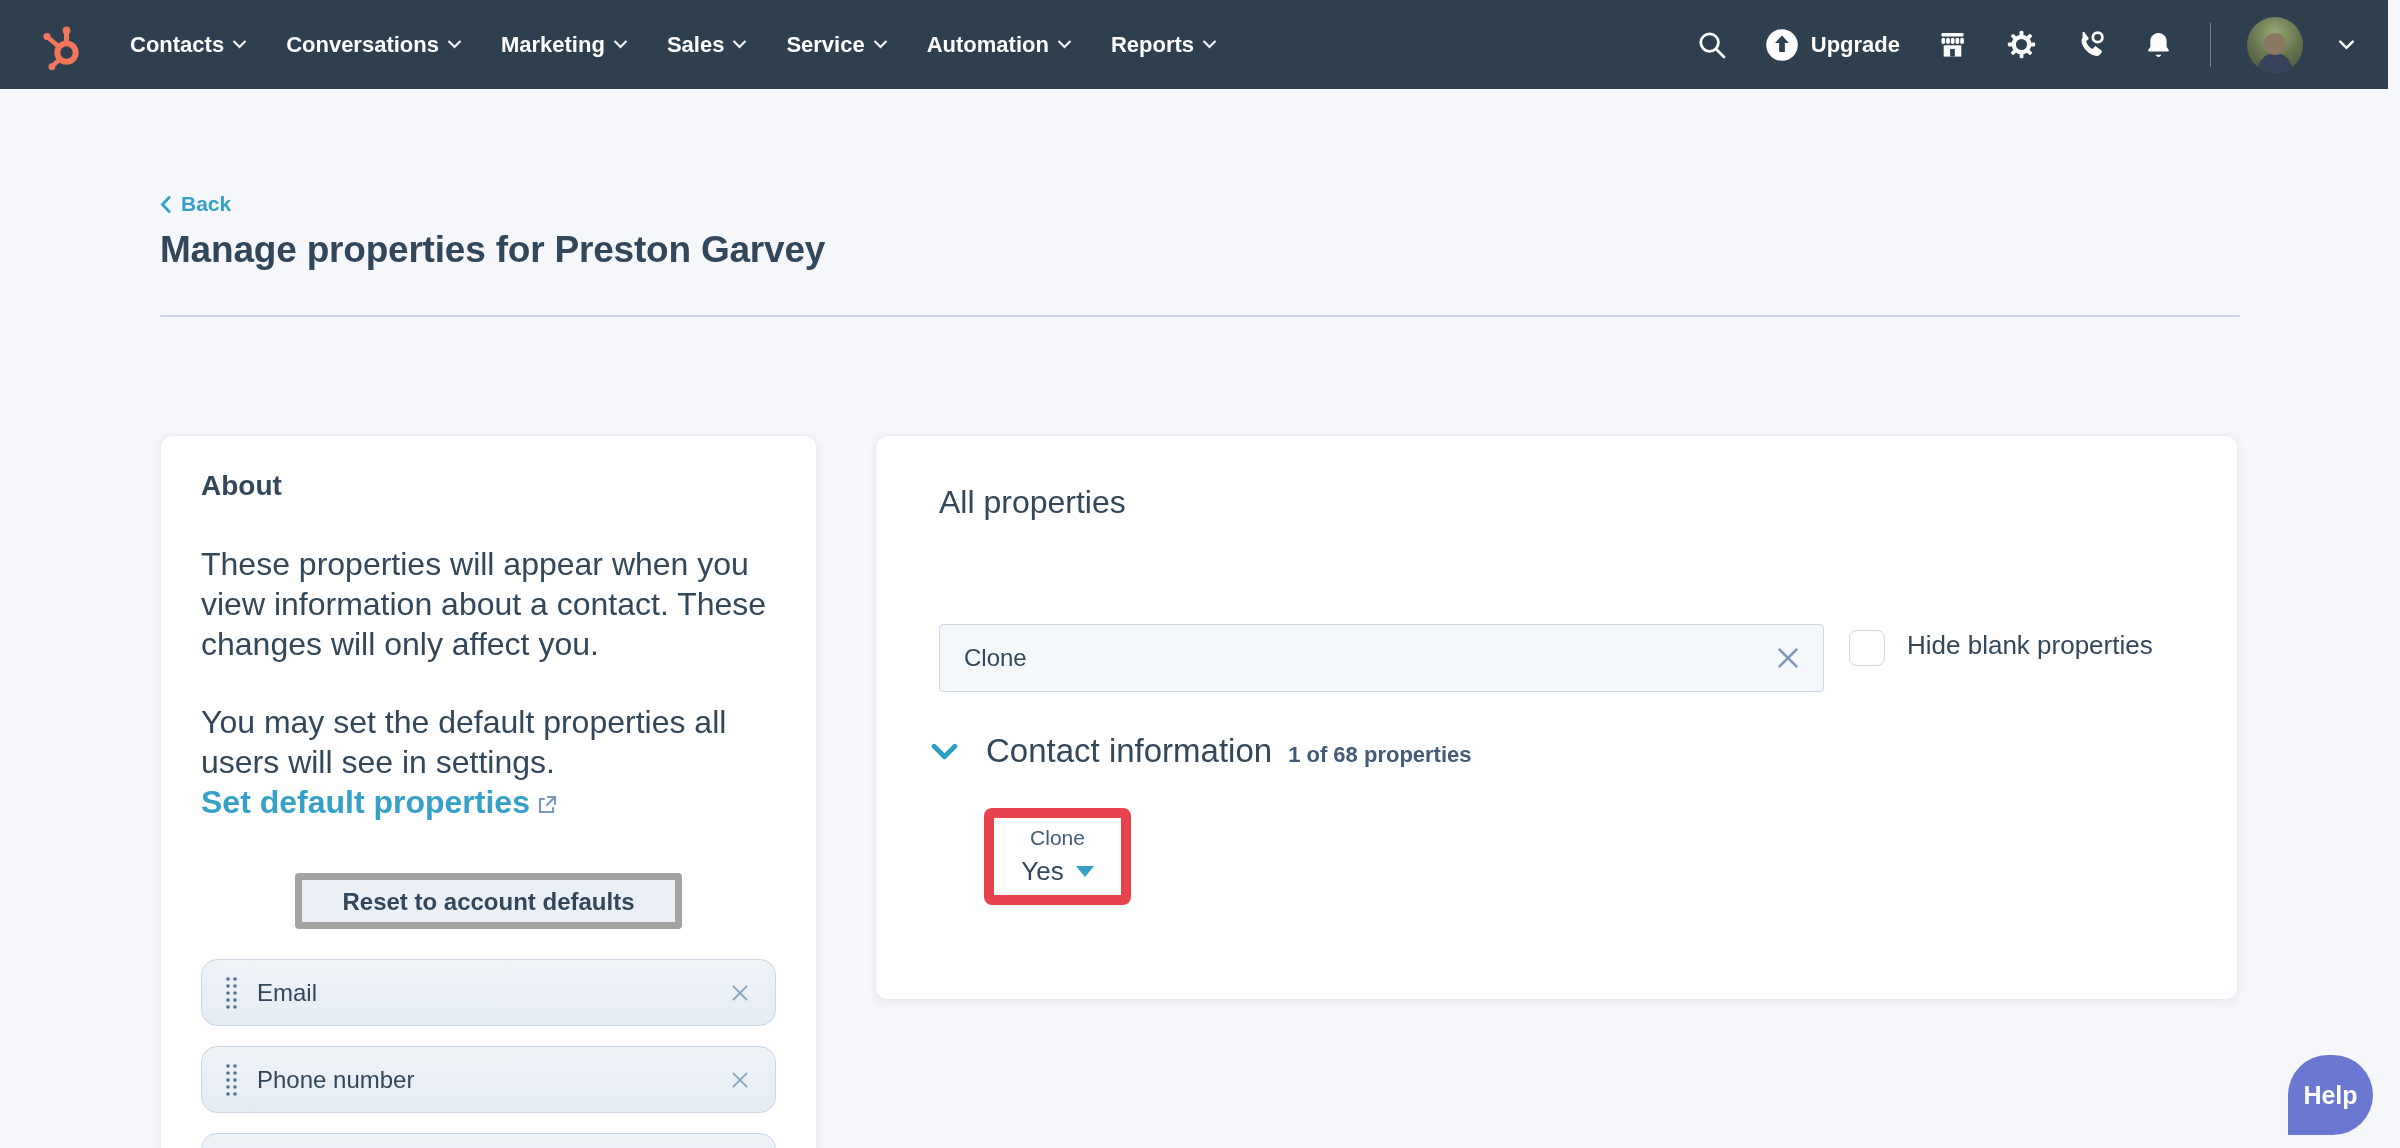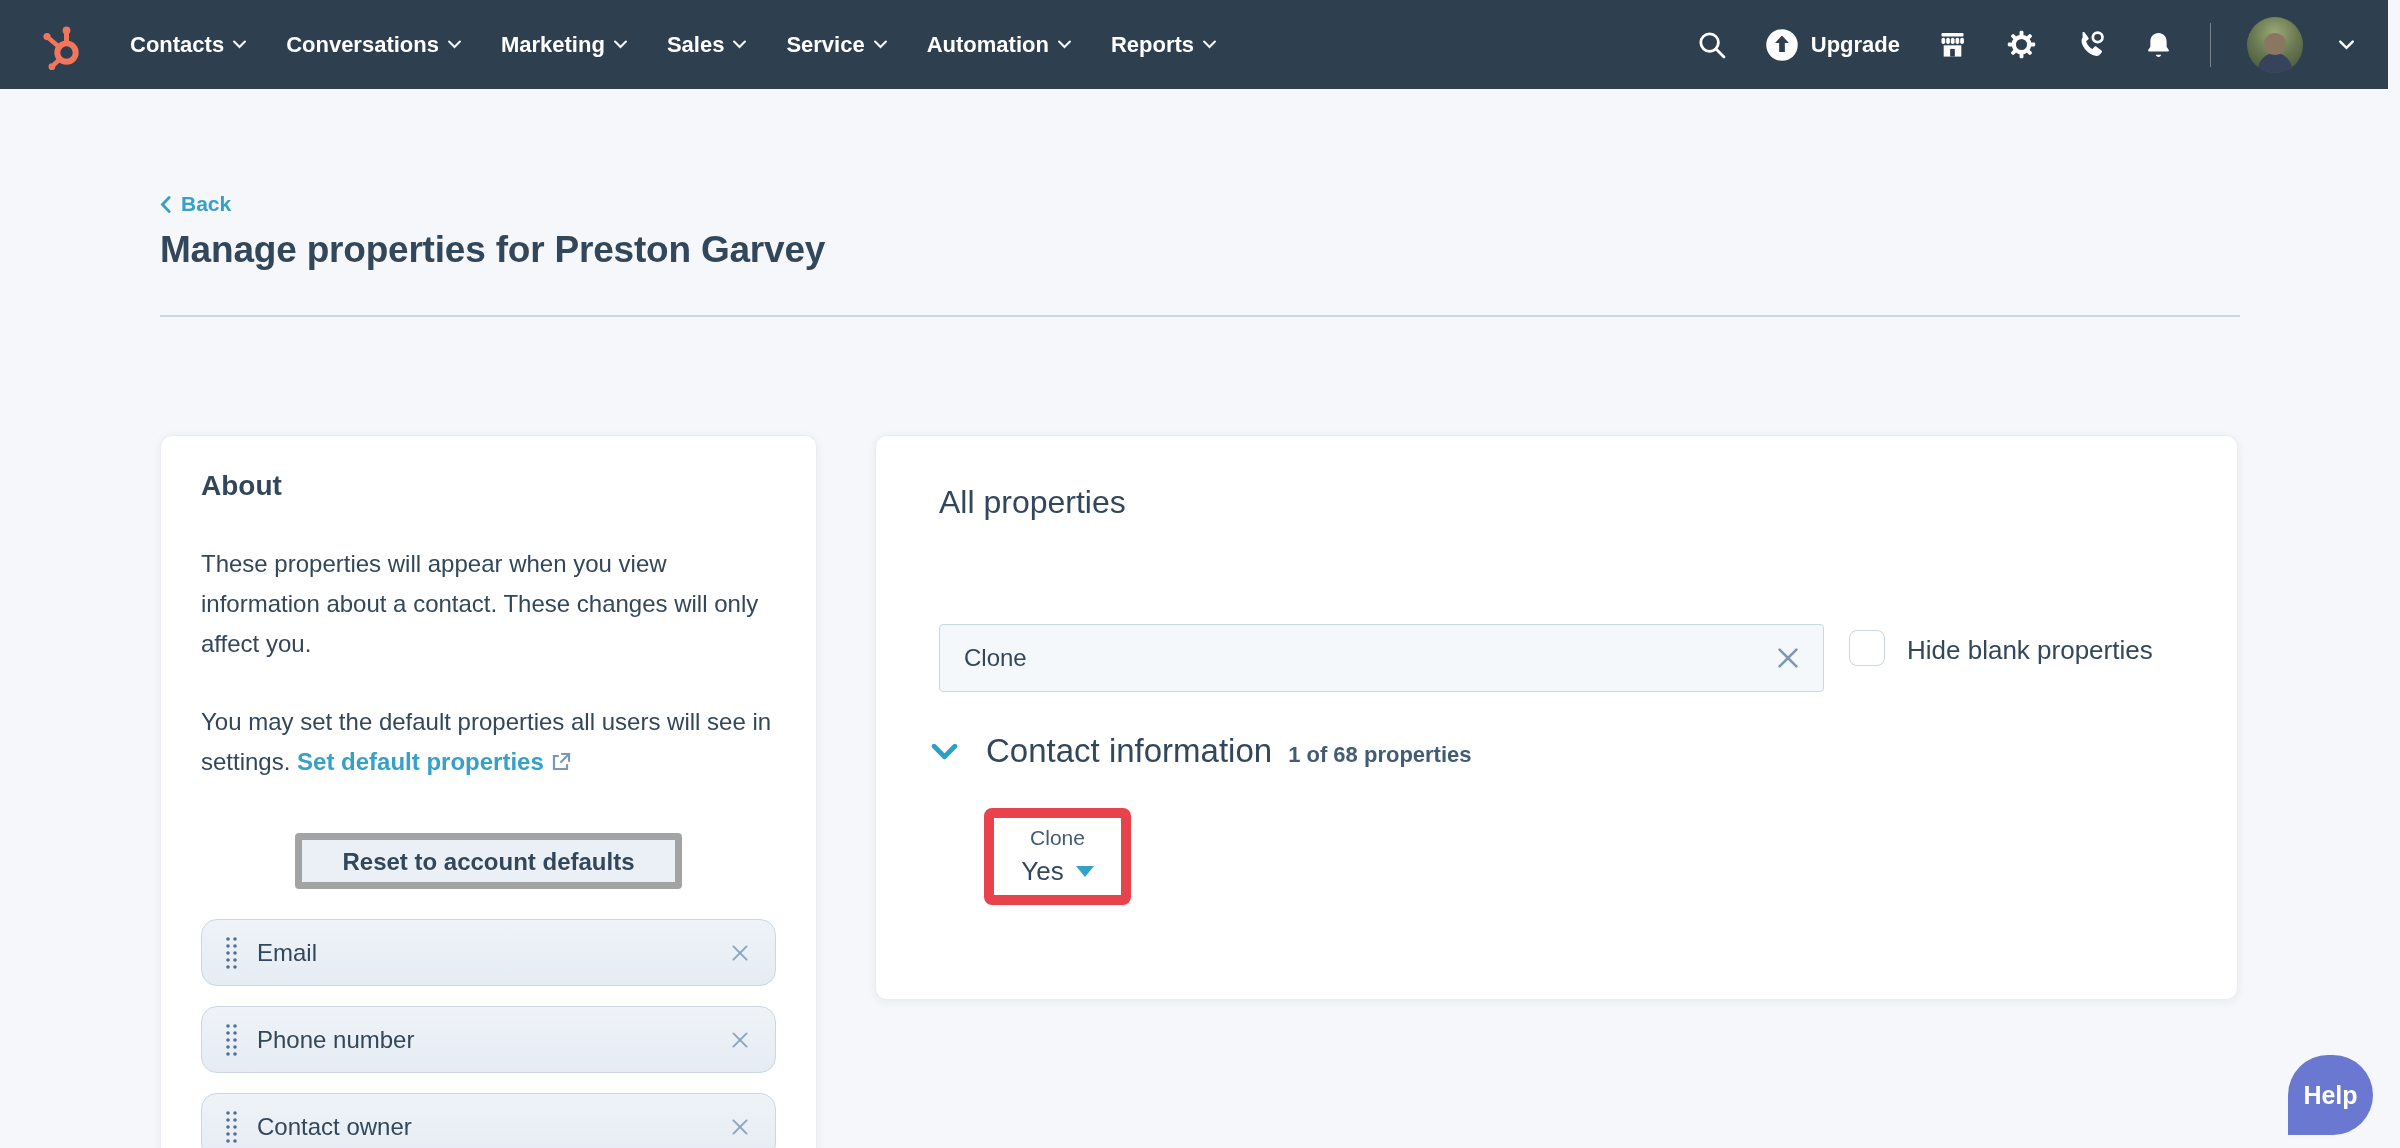--- a/index.html
+++ b/index.html
@@ -48,21 +48,21 @@
   .cards { position:absolute; top:346px; left:160px; display:flex; }
   .card {
     background:#fff; border:1px solid #e9edf3; border-radius:12px;
     box-shadow:0 2px 8px rgba(45,62,80,.07);
   }
   .about-card { width:657px; height:1240px; padding:34px 40px; }
   .props-card { width:1363px; height:565px; margin-left:58px; position:relative; }
 
   
   .about-title { font-size:28px; font-weight:700; color:#33475b; }
-  .about-p { margin-top:42px; font-size:24px; line-height:40px; color:#33475b; width:585px; }
+  .about-p { margin-top:42px; font-size:32px; line-height:40px; color:#33475b; width:585px; }
   .about-p + .about-p { margin-top:38px; }
   .inline-link { color:#35a0c8; font-weight:700; cursor:pointer; white-space:nowrap; }
   .ext-icon { display:inline-block; vertical-align:-3px; margin-left:6px; color:#7c98b6; }
   .reset-btn {
     display:block; margin:48px auto 0 auto; padding:8px 40px; height:56px;
     background:#eaf0f6; border:7px solid #a3a3a3; border-radius:4px;
     font-family:"Liberation Sans", sans-serif;
     font-size:24px; font-weight:600; color:#33475b; cursor:pointer;
   }
   .prop-list { margin-top:30px; list-style:none; }
@@ -82,21 +82,21 @@
     background:#425b76; border:none; border-radius:4px; color:#fff;
     font-family:"Liberation Sans", sans-serif; font-size:22px; font-weight:500; cursor:pointer;
   }
   .search-wrap { position:absolute; left:63px; top:188px; width:885px; height:68px; }
   .search-input {
     width:100%; height:100%; background:#f5f8fa; border:1px solid #cbd6e2;
     border-radius:4px; padding:0 70px 0 24px; font-family:"Liberation Sans", sans-serif;
     font-size:24px; color:#33475b; outline:none;
   }
   .search-clear { position:absolute; right:22px; top:20px; cursor:pointer; color:#7c98b6; }
-  .hideblank { position:absolute; left:973px; top:194px; display:flex; align-items:flex-end; gap:22px; cursor:pointer; }
+  .hideblank { position:absolute; left:973px; top:194px; display:flex; align-items:flex-start; gap:22px; cursor:pointer; }
   .checkbox { width:36px; height:36px; background:#fff; border:1px solid #cbd6e2; border-radius:8px; flex:none; }
   .hideblank-label { font-size:26px; color:#33475b; }
 
   .group-header { position:absolute; left:55px; top:296px; display:flex; align-items:baseline; }
   .group-caret { align-self:center; margin-right:28px; color:#2aa0c6; cursor:pointer; display:flex; }
   .group-title { font-size:33px; font-weight:400; color:#33475b; cursor:pointer; }
   .group-count { margin-left:16px; font-size:22px; font-weight:600; color:#425b76; }
 
   .highlight-box {
     position:absolute; left:108px; top:372px; width:147px; height:97px;

